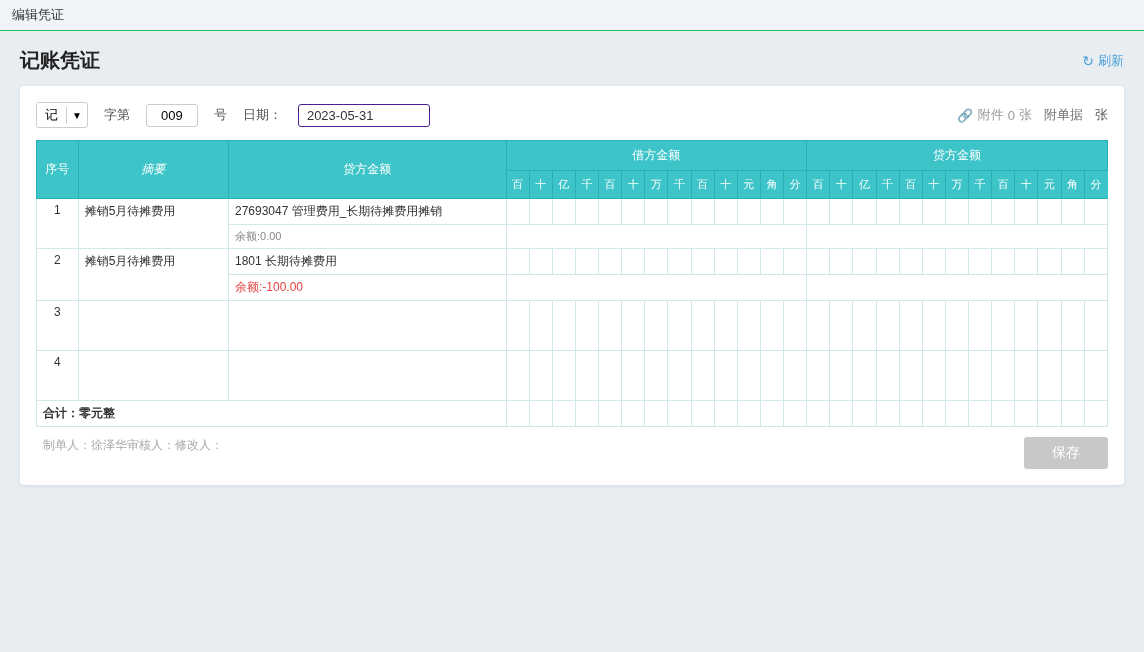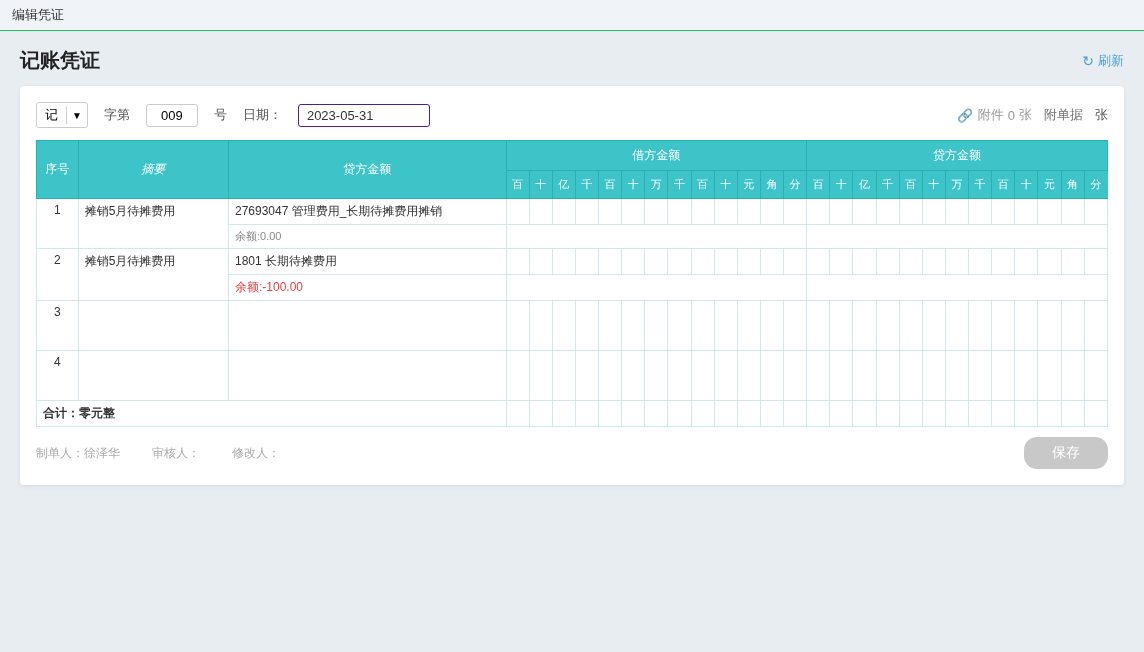--- a/index.html
+++ b/index.html
@@ -140,25 +140,25 @@
     }
     .total-row td {
       border: 1px solid #d0e8ec;
       padding: 8px 10px;
       font-size: 13px;
       font-weight: bold;
       color: #333;
     }
     .footer-row {
       display: flex;
-      align-items: center;
-      gap: 32px;
+      align-items: flex-start;
       padding-top: 10px;
       color: #aaa;
       font-size: 12px;
+      margin-left: 7px;
     }
     .save-btn {
       margin-left: auto;
       background: #c8c8c8;
       color: #fff;
       border: none;
       border-radius: 3px;
       padding: 7px 28px;
       font-size: 14px;
       cursor: not-allowed;
@@ -448,16 +448,16 @@
               <td></td>
           </tr>
         </tbody>
       </table>
     </div>
 
     <div class="footer-row">
       <span>制单人：徐泽华</span>
       <span>审核人：</span>
       <span>修改人：</span>
-      <button class="save-btn" style="margin-left:auto;border-radius:13px;">保存</button>
+      <button class="save-btn" style="margin-left:auto;">保存</button>
     </div>
   </div>
 </div>
 
 </body></html>

